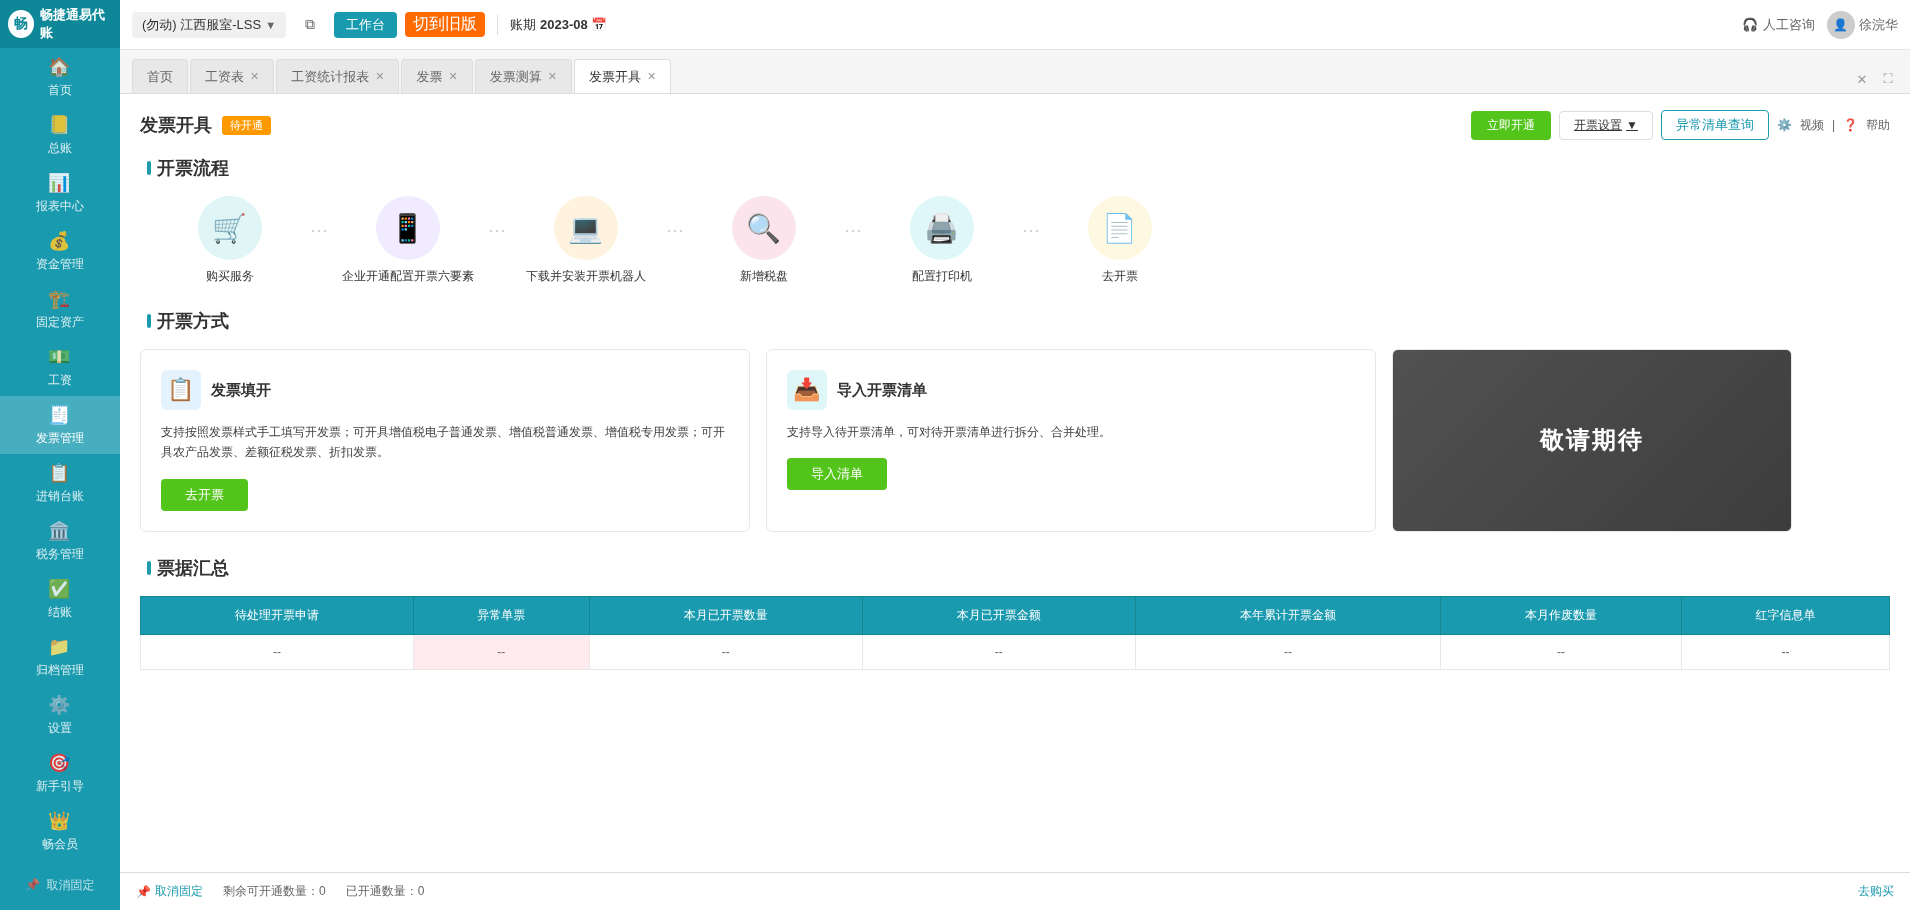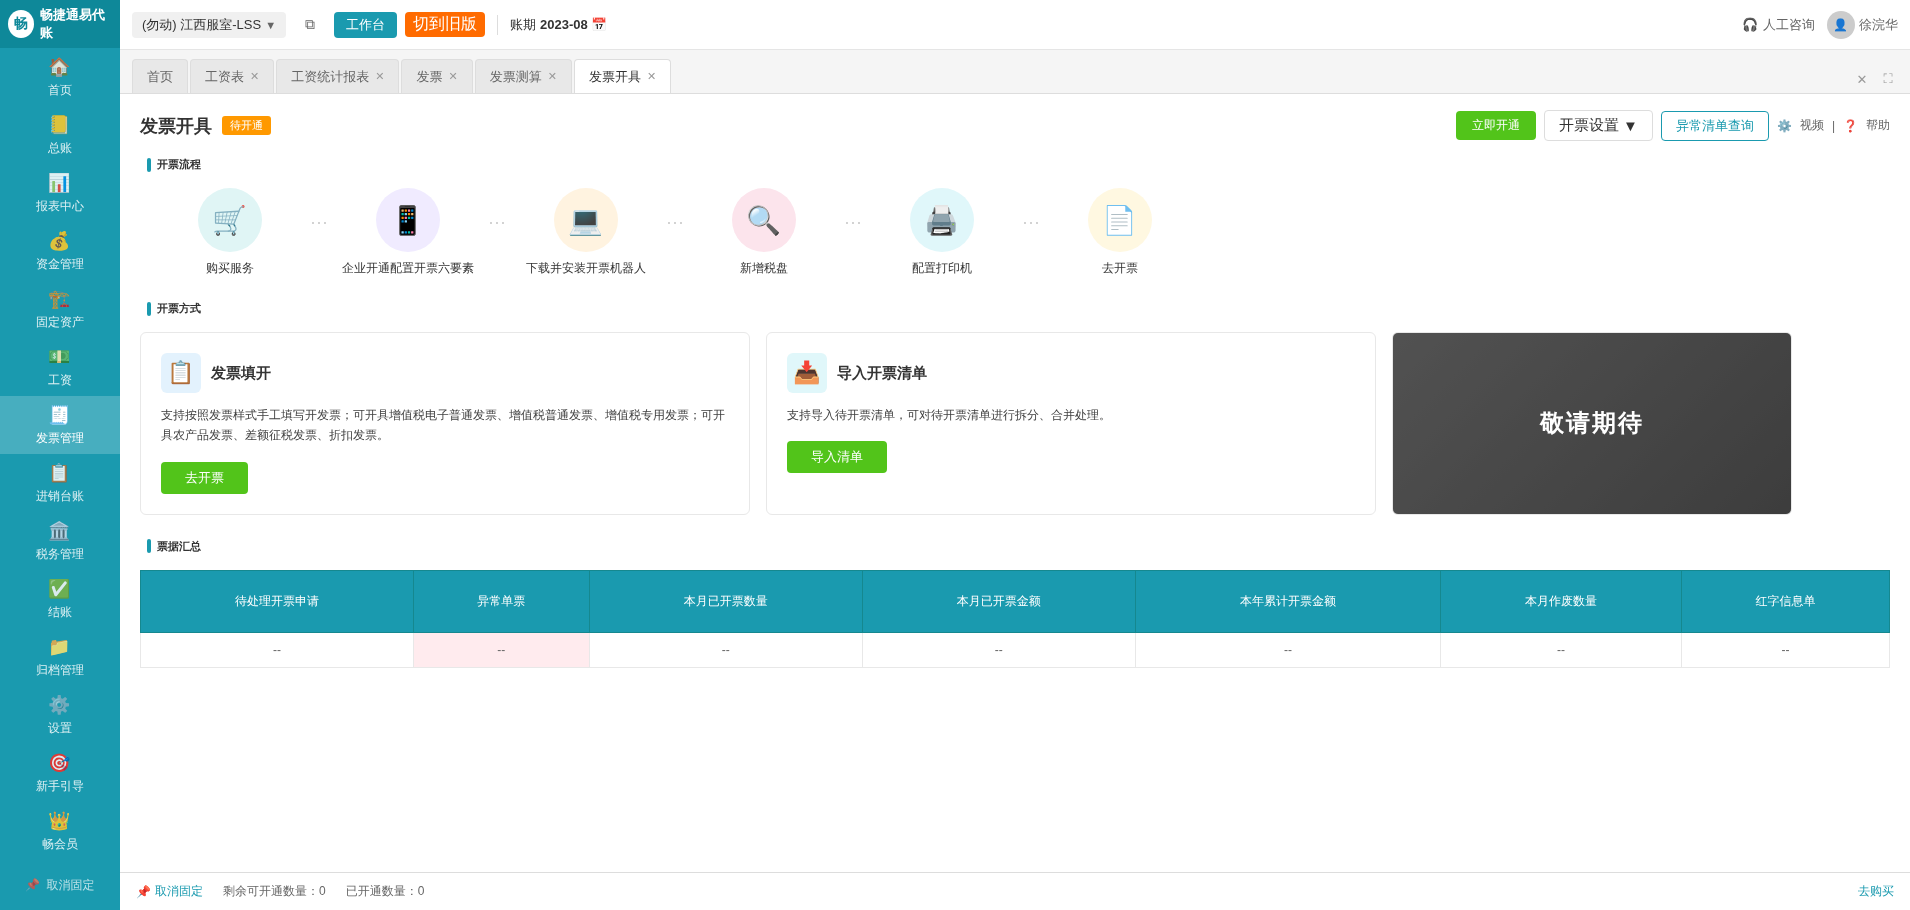--- a/index.html
+++ b/index.html
@@ -40,26 +40,26 @@
     
     .content { flex: 1; background: #fff; overflow-y: auto; padding: 16px 20px; }
 
     
     .page-header { display: flex; align-items: center; justify-content: space-between; margin-bottom: 16px; }
     .page-title-area { display: flex; align-items: center; gap: 10px; }
     .page-title { font-size: 18px; font-weight: bold; color: #333; }
     .status-badge { background: #ff9900; color: #fff; font-size: 11px; padding: 2px 8px; border-radius: 3px; }
     .header-actions { display: flex; align-items: center; gap: 8px; }
     .btn-primary { background: #52c41a; color: #fff; border: none; border-radius: 4px; padding: 6px 16px; cursor: pointer; font-size: 12px; }
-    .btn-secondary { background: #fff; color: #333; border: 1px solid #ddd; border-radius: 4px; padding: 5px 14px; cursor: pointer; font-size: 15px; display: flex; align-items: center; gap: 4px; }
+    .btn-secondary { background: #fff; color: #333; border: 1px solid #ddd; border-radius: 4px; padding: 5px 14px; cursor: pointer; font-size: 12px; display: flex; align-items: center; gap: 4px; text-decoration: underline; }
     .btn-outline { background: #fff; color: #1a9aaf; border: 1px solid #1a9aaf; border-radius: 4px; padding: 5px 14px; cursor: pointer; font-size: 13px; }
     .help-area { display: flex; align-items: center; gap: 8px; color: #666; font-size: 12px; }
 
     
-    .section-title { font-size: 11px; font-weight: bold; color: #333; margin-bottom: 16px; display: flex; align-items: center; gap: 6px; padding-left: 7px; }
+    .section-title { font-size: 18px; font-weight: bold; color: #333; margin-bottom: 16px; display: flex; align-items: center; gap: 6px; padding-left: 7px; }
     .section-title::before { content: ''; display: inline-block; width: 4px; height: 14px; background: #1a9aaf; border-radius: 2px; }
 
     
     .process-steps { display: flex; align-items: center; margin-bottom: 24px; overflow-x: auto; }
     .step { display: flex; flex-direction: column; align-items: center; gap: 8px; min-width: 180px; }
     .step-icon-wrap { width: 64px; height: 64px; border-radius: 50%; display: flex; align-items: center; justify-content: center; font-size: 28px; }
     .step-icon-wrap.teal { background: #e0f5f5; color: #1a9aaf; }
     .step-icon-wrap.purple { background: #f0ebff; color: #7c3aed; }
     .step-icon-wrap.orange { background: #fff3e0; color: #ff9800; }
     .step-icon-wrap.pink { background: #fce4ec; color: #e91e63; }
@@ -83,21 +83,21 @@
     .old-client-card { flex: 1; border: 1px solid #e8e8e8; border-radius: 6px; background: rgba(0,0,0,0.45); position: relative; overflow: hidden; min-height: 150px; max-width: 400px; display: flex; flex-direction: column; }
     .old-client-inner { padding: 20px; color: #fff; }
     .old-client-title { font-size: 15px; font-weight: bold; margin-bottom: 10px; }
     .old-client-desc { font-size: 12px; color: rgba(255,255,255,0.85); line-height: 1.7; }
     .old-client-overlay { position: absolute; inset: 0; display: flex; align-items: center; justify-content: center; background: rgba(0,0,0,0.4); }
     .coming-soon { font-size: 24px; font-weight: bold; color: #fff; letter-spacing: 2px; }
 
     
     .summary-section { margin-top: 15px; }
     .summary-table { width: 100%; border-collapse: collapse; }
-    .summary-table th { background: #1a9aaf; color: #fff; text-align: center; padding: 22px 8px; font-size: 12px; font-weight: normal; border: 1px solid #15888f; }
+    .summary-table th { background: #1a9aaf; color: #fff; text-align: center; padding: 10px 8px; font-size: 12px; font-weight: normal; border: 1px solid #15888f; }
     .summary-table td { text-align: center; padding: 10px 8px; font-size: 12px; color: #666; border: 1px solid #e8e8e8; }
     .summary-table td.highlight { background: #ffebee; }
 
     
     .bottombar { height: 38px; background: #fff; border-top: 1px solid #ddd; display: flex; align-items: center; padding: 0 16px; gap: 20px; font-size: 12px; color: #666; }
     .bottombar a { color: #1a9aaf; text-decoration: none; }
     .cancel-fixed { display: flex; align-items: center; gap: 4px; }
     .win-ctrl { width: 20px; height: 20px; display: flex; align-items: center; justify-content: center; cursor: pointer; color: #999; font-size: 13px; }
   </style>
 </head>

